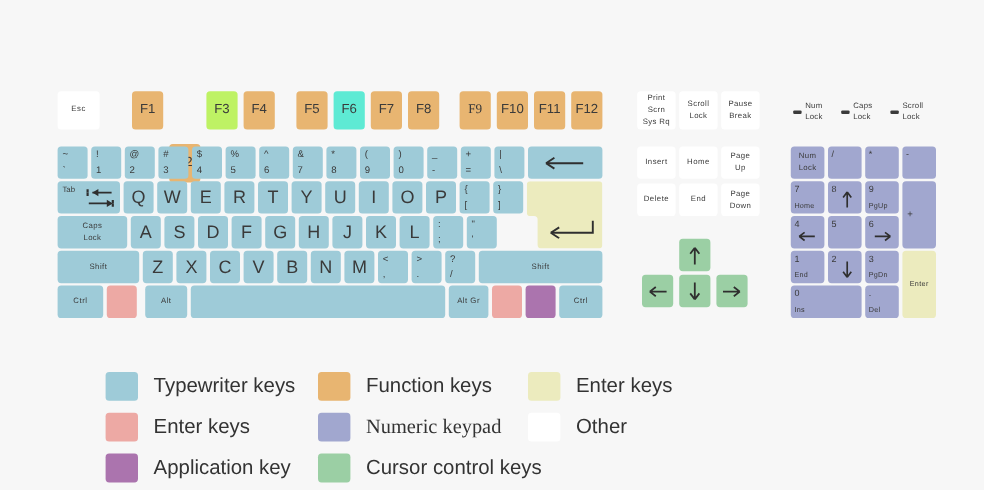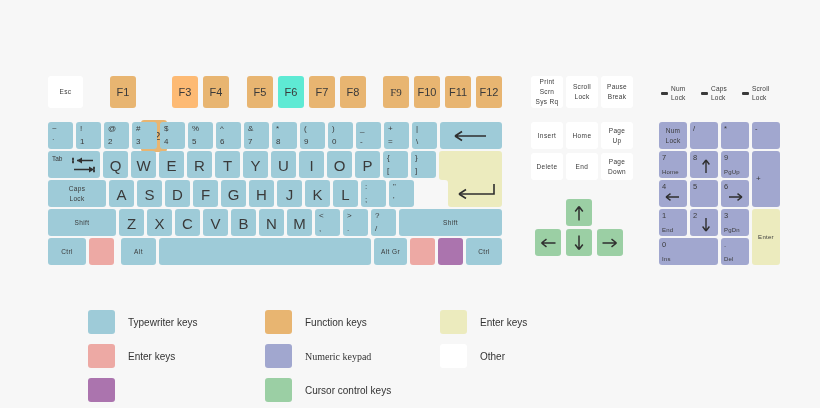--- a/index.html
+++ b/index.html
@@ -134,42 +134,42 @@
     display: flex;
     align-items: center;
   }
   .legend-swatch {
     width: 27px;
     height: 24px;
     border-radius: 3px;
     flex: none;
   }
   .legend-label {
-    font-size: 10px;
+    font-size: 17px;
     color: #333333;
     margin-left: 13px;
     white-space: nowrap;
   }
 </style>
 </head>
 <body>
 
 <div id="keyboard-diagram"></div>
 
 <div class="key" style="left:48px;top:76px;width:35px;height:32px;background:#ffffff;">
   <span class="lbl glyph-small center" style="top:50%;transform:translateY(-50%);">Esc</span>
 </div>
 
 <div class="key" style="left:110px;top:76px;width:26px;height:32px;background:#e8b571;">
   <span class="lbl glyph-mid center">F1</span>
   </div>
 <div class="key" style="left:141px;top:76px;width:26px;height:32px;background:#e8b571;margin-top:44px;">
   <span class="lbl glyph-mid center">F2</span>
   </div>
-<div class="key" style="left:172px;top:76px;width:26px;height:32px;background:#fdba74;">
+<div class="key" style="left:172px;top:76px;width:26px;height:32px;background:#bef264;">
   <span class="lbl glyph-mid center">F3</span>
   </div>
 <div class="key" style="left:203px;top:76px;width:26px;height:32px;background:#e8b571;">
   <span class="lbl glyph-mid center">F4</span>
   </div>
 
 <div class="key" style="left:247px;top:76px;width:26px;height:32px;background:#e8b571;">
   <span class="lbl glyph-mid center">F5</span>
   </div>
 <div class="key" style="left:278px;top:76px;width:26px;height:32px;background:#5eead4;">
@@ -606,18 +606,19 @@
     <span class="legend-swatch" style="background:#a1a7cf;"></span>
     <span class="legend-label">Numeric keypad</span>
   </div>
   <div class="legend-item" style="left:352px;top:34px;">
     <span class="legend-swatch" style="background:#ffffff;"></span>
     <span class="legend-label">Other</span>
   </div>
 
   <div class="legend-item" style="left:0px;top:68px;">
     <span class="legend-swatch" style="background:#ab74ae;"></span>
+    <span class="legend-label">Application key</span>
   </div>
   <div class="legend-item" style="left:177px;top:68px;">
     <span class="legend-swatch" style="background:#9bcfa4;"></span>
     <span class="legend-label">Cursor control keys</span>
   </div>
 </div>
 
 </body></html>

